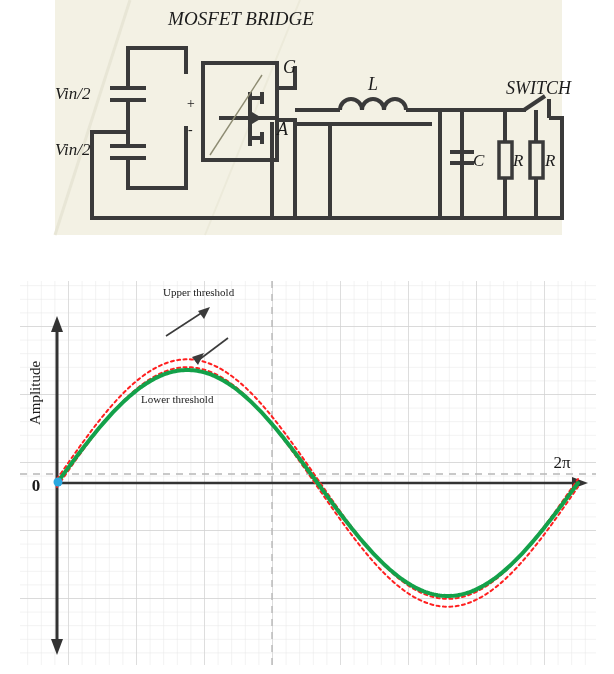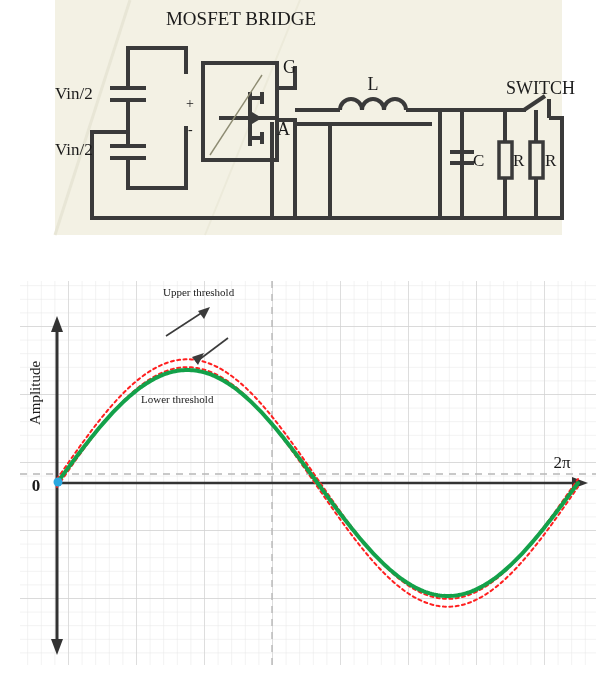--- a/index.html
+++ b/index.html
@@ -1,20 +1,20 @@
 <!DOCTYPE html>
 <html><head>
 <meta charset="utf-8">
 <style>
   html,body{margin:0;padding:0;background:#ffffff;}
   body{width:614px;height:674px;position:relative;overflow:hidden;
        font-family:"Liberation Serif", serif;}
 
   
-  #circuit-panel{position:absolute;left:0;top:0;width:614px;height:240px;}
+  #circuit-panel{position:absolute;left:0;top:0;width:614px;height:240px;font-style:italic;}
   #circuit-svg{position:absolute;left:0;top:0;}
 
   
   #chart-panel{position:absolute;left:0;top:258px;width:614px;height:416px;}
   #chart-svg{position:absolute;left:0;top:0;}
 
   text{font-family:"Liberation Serif", serif;}
 </style>
 </head>
 <body>

